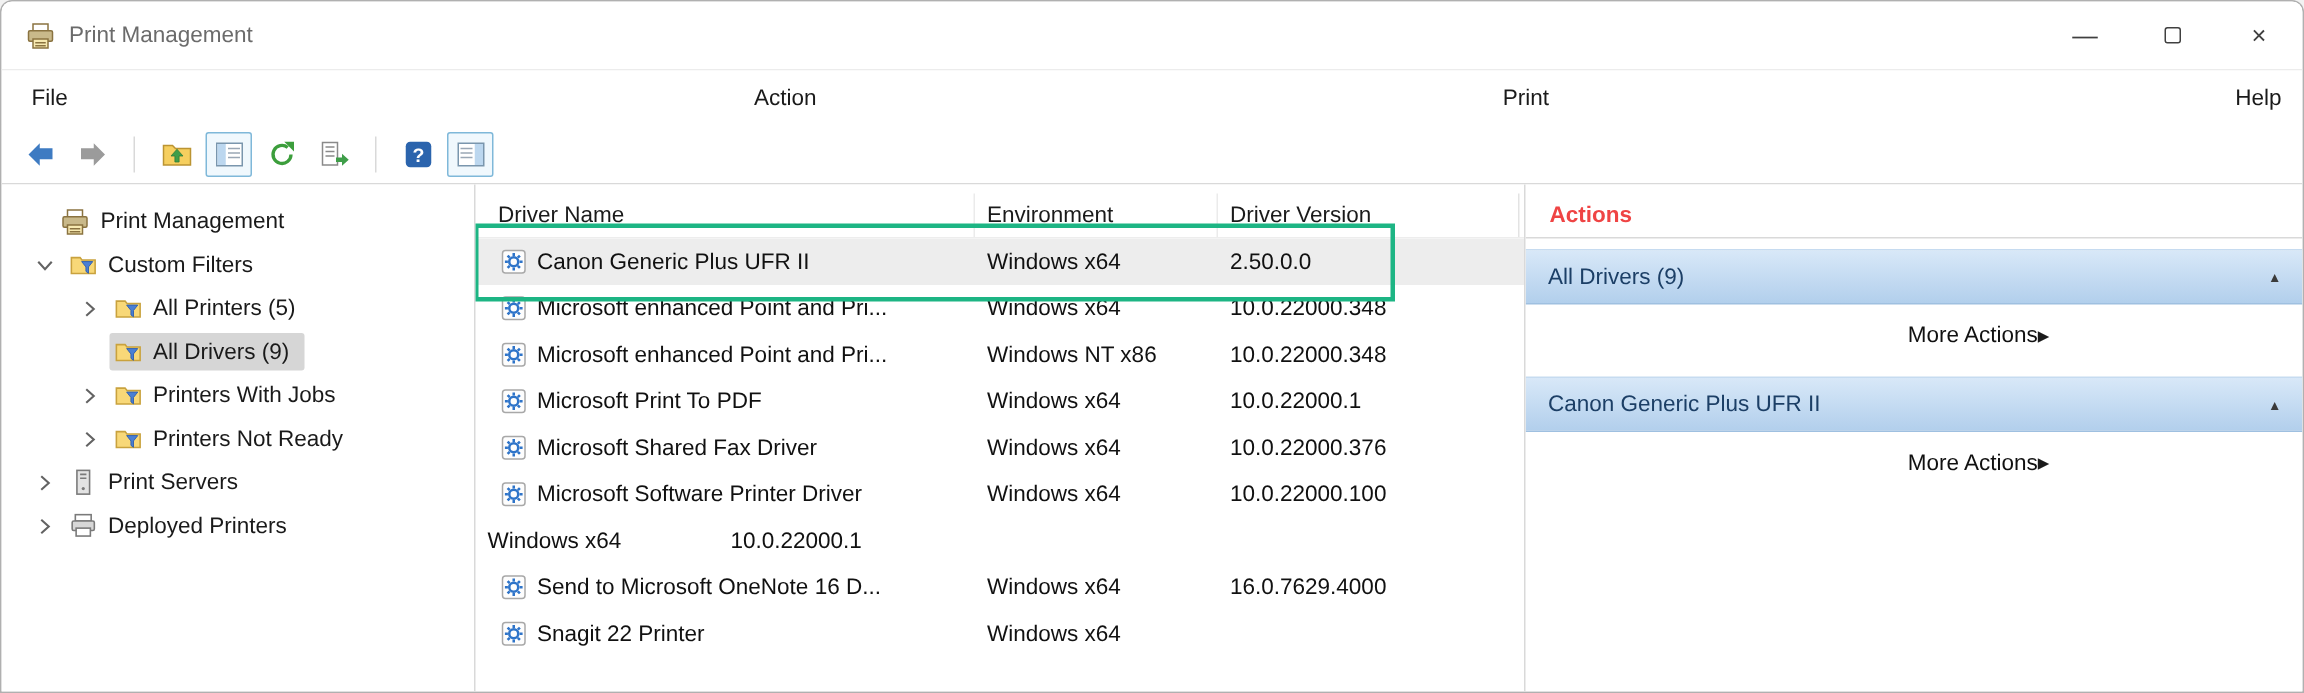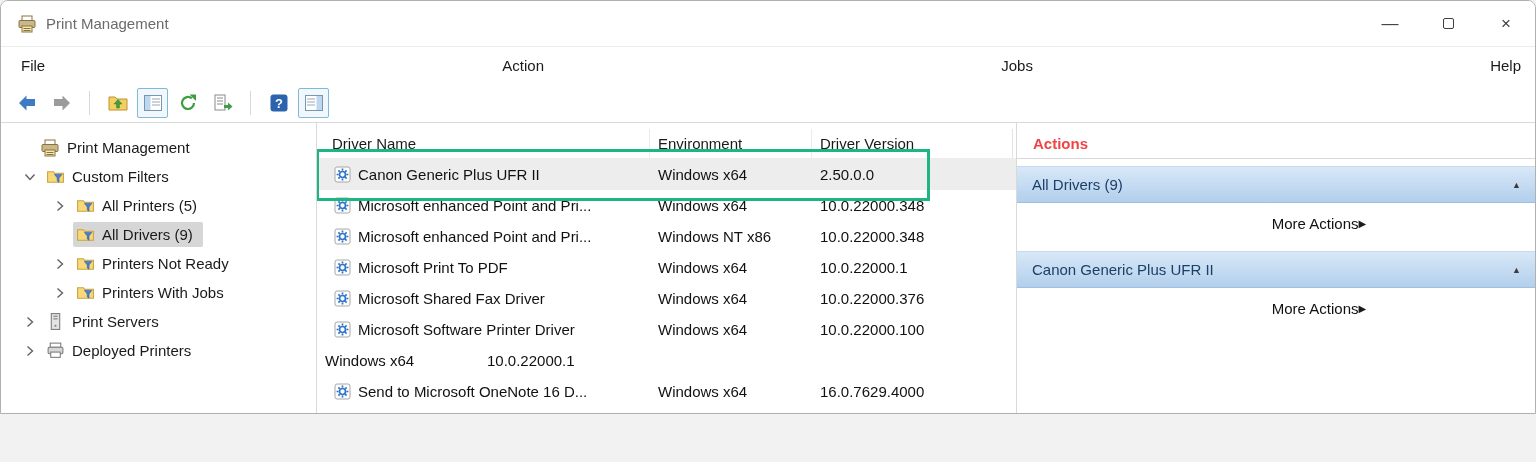--- a/index.html
+++ b/index.html
@@ -1,18 +1,18 @@
 <!DOCTYPE html>
 <html><head>
 <meta charset="utf-8">
 <style>
   * { margin:0; padding:0; box-sizing:border-box; }
   body { font-family:"Liberation Sans", sans-serif; background:#f2f2f2; }
   .window {
-    width:1536px; height:414px; background:#ffffff;
+    width:1536px; height:462px; background:#ffffff;
     border:1px solid #b0b0b0; border-radius:8px 8px 0 0;
     overflow:hidden; display:flex; flex-direction:column;
   }
   
   .titlebar { height:46px; flex:none; display:flex; align-items:center; justify-content:space-between;
               padding-left:16px; border-bottom:1px solid #ececec; background:#fff; }
   .title-left { display:flex; align-items:center; gap:9px; }
   .title-text { font-size:15px; color:#6b6b6b; }
   .win-controls { display:flex; height:100%; }
   .win-btn { width:58px; height:100%; display:flex; align-items:center; justify-content:center;
@@ -94,21 +94,21 @@
       </div>
       <div class="win-btn">
         <span>×</span>
       </div>
     </div>
   </div>
 
   <div class="menubar">
       <div class="menu-item">File</div>
       <div class="menu-item">Action</div>
-      <div class="menu-item">Jobs</div>
+      <div class="menu-item">Print</div>
       <div class="menu-item">Help</div>
     </div>
 
   <div class="toolbar">
       <div class="tool-btn">
         <span class="icn">
           <svg width="22" height="22" viewBox="0 0 22 22">
             <path d="M10.5 3.5 3 11l7.5 7.5v-4.4H19V6.9h-8.5z" fill="#3e7bc2"></path>
           </svg>
         </span>
@@ -249,37 +249,37 @@
                 <path d="M5.5 3.5 10.5 8l-5 4.5" fill="none" stroke="#636363" stroke-width="1.4"></path>
               </svg>
             </span>
             <span class="tree-body">
               <span class="icn">
                 <svg width="19" height="19" viewBox="0 0 18 18">
                   <path d="M1.5 4.5h5.5l1.2 1.5h8.3v8.5H1.5z" fill="#f8d878" stroke="#c9a23e"></path>
                   <path d="M8 7h7l-2.7 3.4v4l-1.6-1.2v-2.8z" fill="#4a7fd4" stroke="#2f5fae" stroke-width="0.6"></path>
                 </svg>
               </span>
-              <span>Printers Not Ready</span>
+              <span>Printers With Jobs</span>
             </span>
           </div>
           <div class="tree-row" style="padding-left: 46px;">
             <span class="chevron-slot">
               <svg width="16" height="16" viewBox="0 0 16 16">
                 <path d="M5.5 3.5 10.5 8l-5 4.5" fill="none" stroke="#636363" stroke-width="1.4"></path>
               </svg>
             </span>
             <span class="tree-body">
               <span class="icn">
                 <svg width="19" height="19" viewBox="0 0 18 18">
                   <path d="M1.5 4.5h5.5l1.2 1.5h8.3v8.5H1.5z" fill="#f8d878" stroke="#c9a23e"></path>
                   <path d="M8 7h7l-2.7 3.4v4l-1.6-1.2v-2.8z" fill="#4a7fd4" stroke="#2f5fae" stroke-width="0.6"></path>
                 </svg>
               </span>
-              <span>Printers With Jobs</span>
+              <span>Printers Not Ready</span>
             </span>
           </div>
           <div class="tree-row" style="padding-left: 16px;">
             <span class="chevron-slot">
               <svg width="16" height="16" viewBox="0 0 16 16">
                 <path d="M5.5 3.5 10.5 8l-5 4.5" fill="none" stroke="#636363" stroke-width="1.4"></path>
               </svg>
             </span>
             <span class="tree-body">
               <span class="icn">

